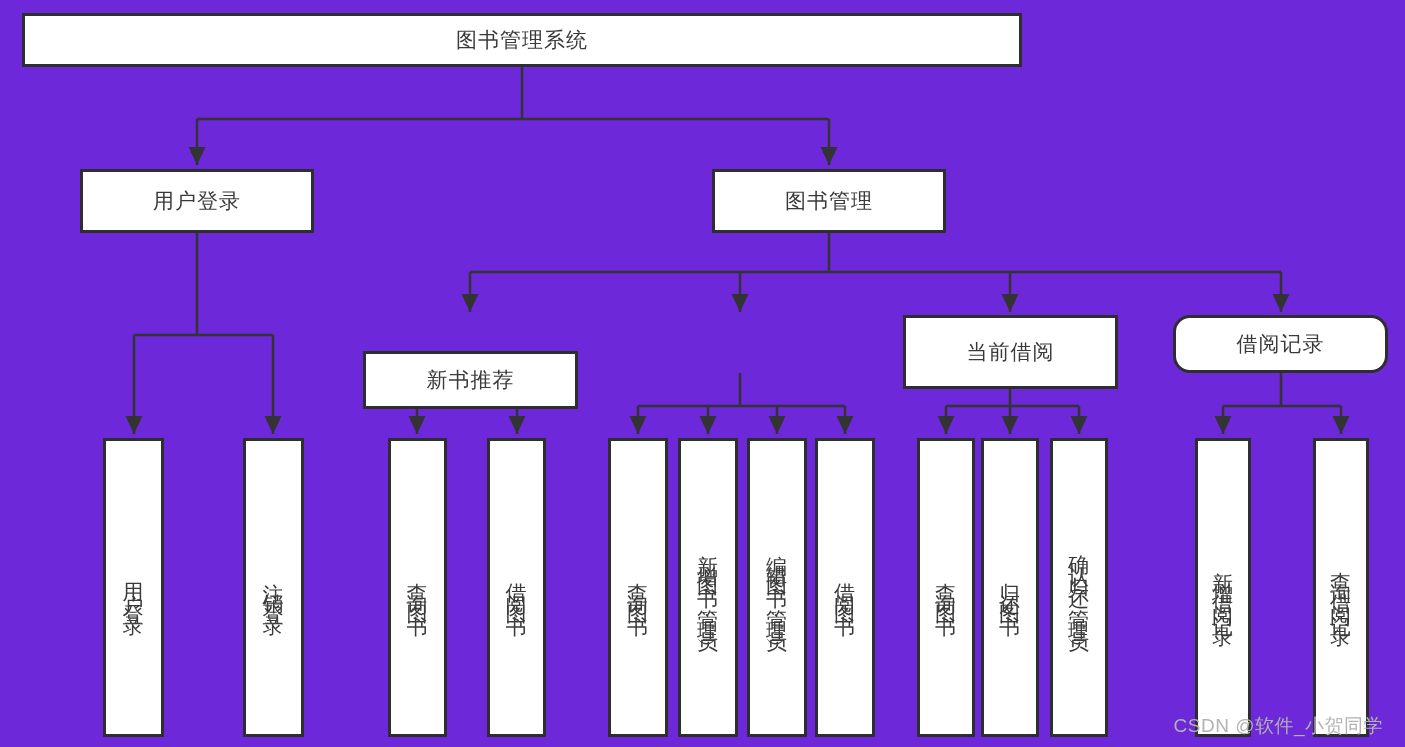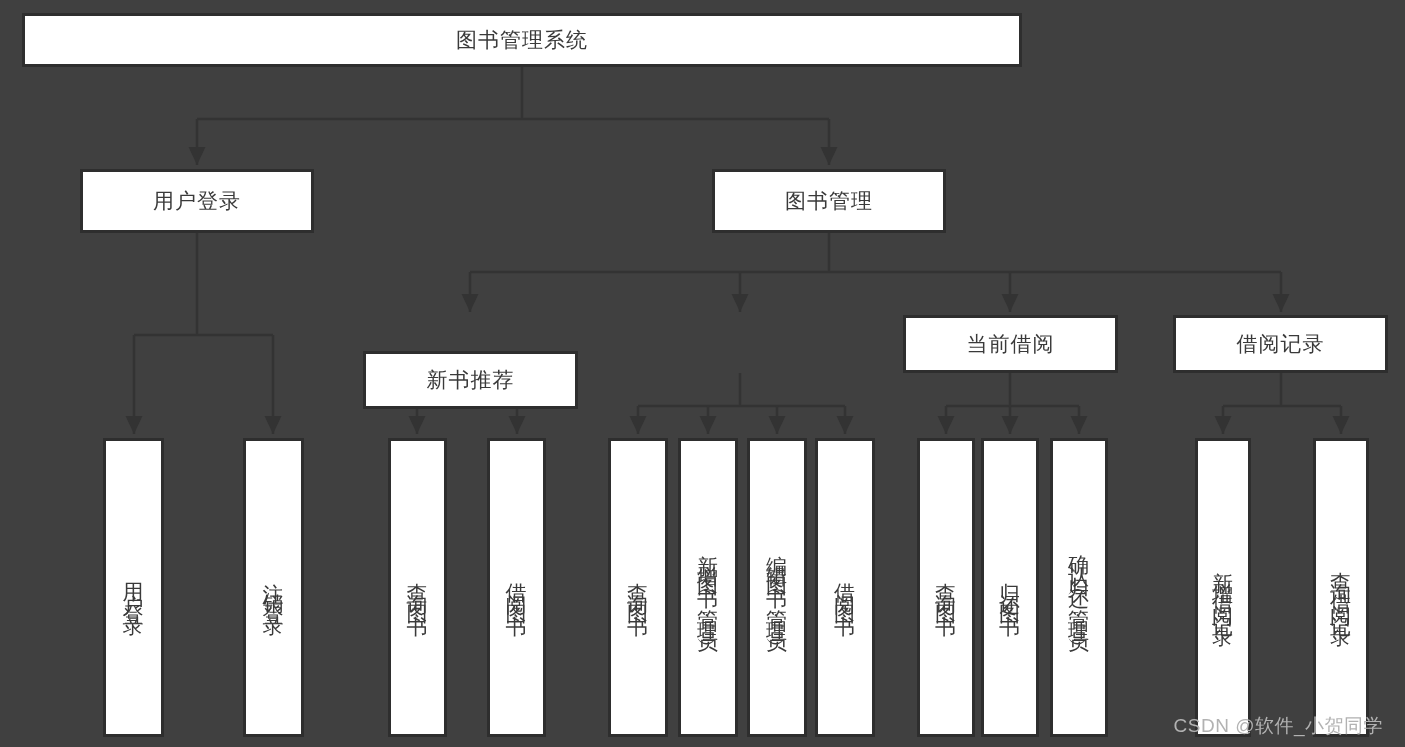--- a/index.html
+++ b/index.html
@@ -1,17 +1,17 @@
 <!DOCTYPE html>
 <html><head>
 <meta charset="utf-8">
 <style>
   html,body { margin:0; padding:0; background:#ffffff; }
   .canvas {
-    position:relative; width:1405px; height:747px; background:#404040;
+    position:relative; width:1405px; height:747px; background:#6d28d9;
     font-family:"Liberation Sans","DejaVu Sans",sans-serif; overflow:hidden;
   }
   .connectors { position:absolute; left:0; top:0; z-index:1; }
   .node {
     position:absolute; box-sizing:border-box; background:#ffffff;
     border:3px solid #2e2e2e; color:#3a3a3a; z-index:2;
     display:flex; align-items:center; justify-content:center;
   }
   .hbox { font-size:21px; letter-spacing:1px; }
   .vbox-label {
@@ -85,24 +85,24 @@
   <div class="node hbox" style="left:80px; top:169px; width:234px; height:64px;">
     <span>用户登录</span>
   </div>
   <div class="node hbox" style="left:712px; top:169px; width:234px; height:64px;">
     <span>图书管理</span>
   </div>
 
   <div class="node hbox" style="left:363px; top:315px; width:215px; height:58px;margin-top:36px;">
     <span>新书推荐</span>
   </div>
-  <div class="node hbox" style="left:903px; top:315px; width:215px; height:58px;">
+  <div class="node hbox" style="left:903px; top:315px; width:215px; height:74px;">
     <span>当前借阅</span>
   </div>
-  <div class="node hbox" style="left:1173px; top:315px; width:215px; height:58px;">
+  <div class="node hbox" style="left:1173px; top:315px; width:215px; height:58px;border-radius:17px;">
     <span>借阅记录</span>
   </div>
 
   <div class="node" style="left:103px; top:438px; width:61px; height:299px;">
     <span class="vbox-label">用户登录</span>
   </div>
   <div class="node" style="left:243px; top:438px; width:61px; height:299px;">
     <span class="vbox-label">注销登录</span>
   </div>
 

